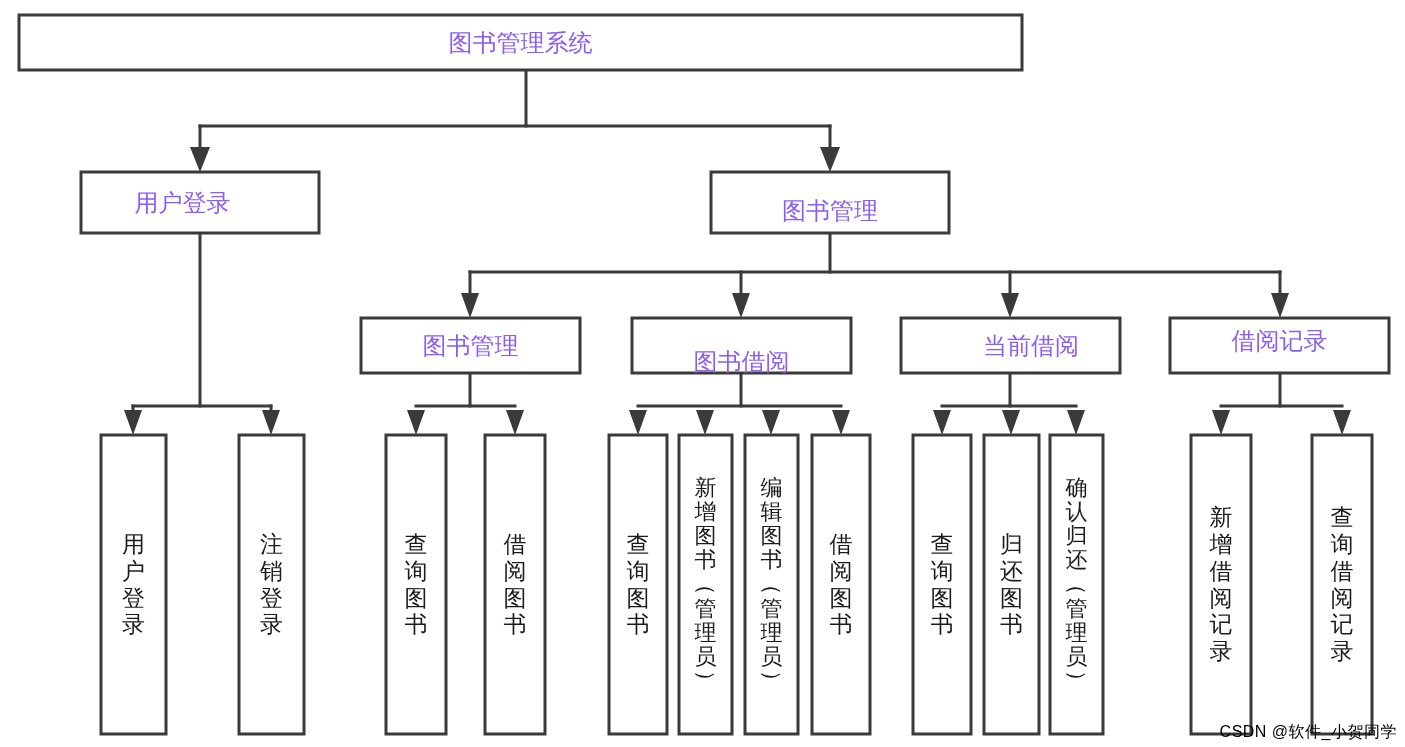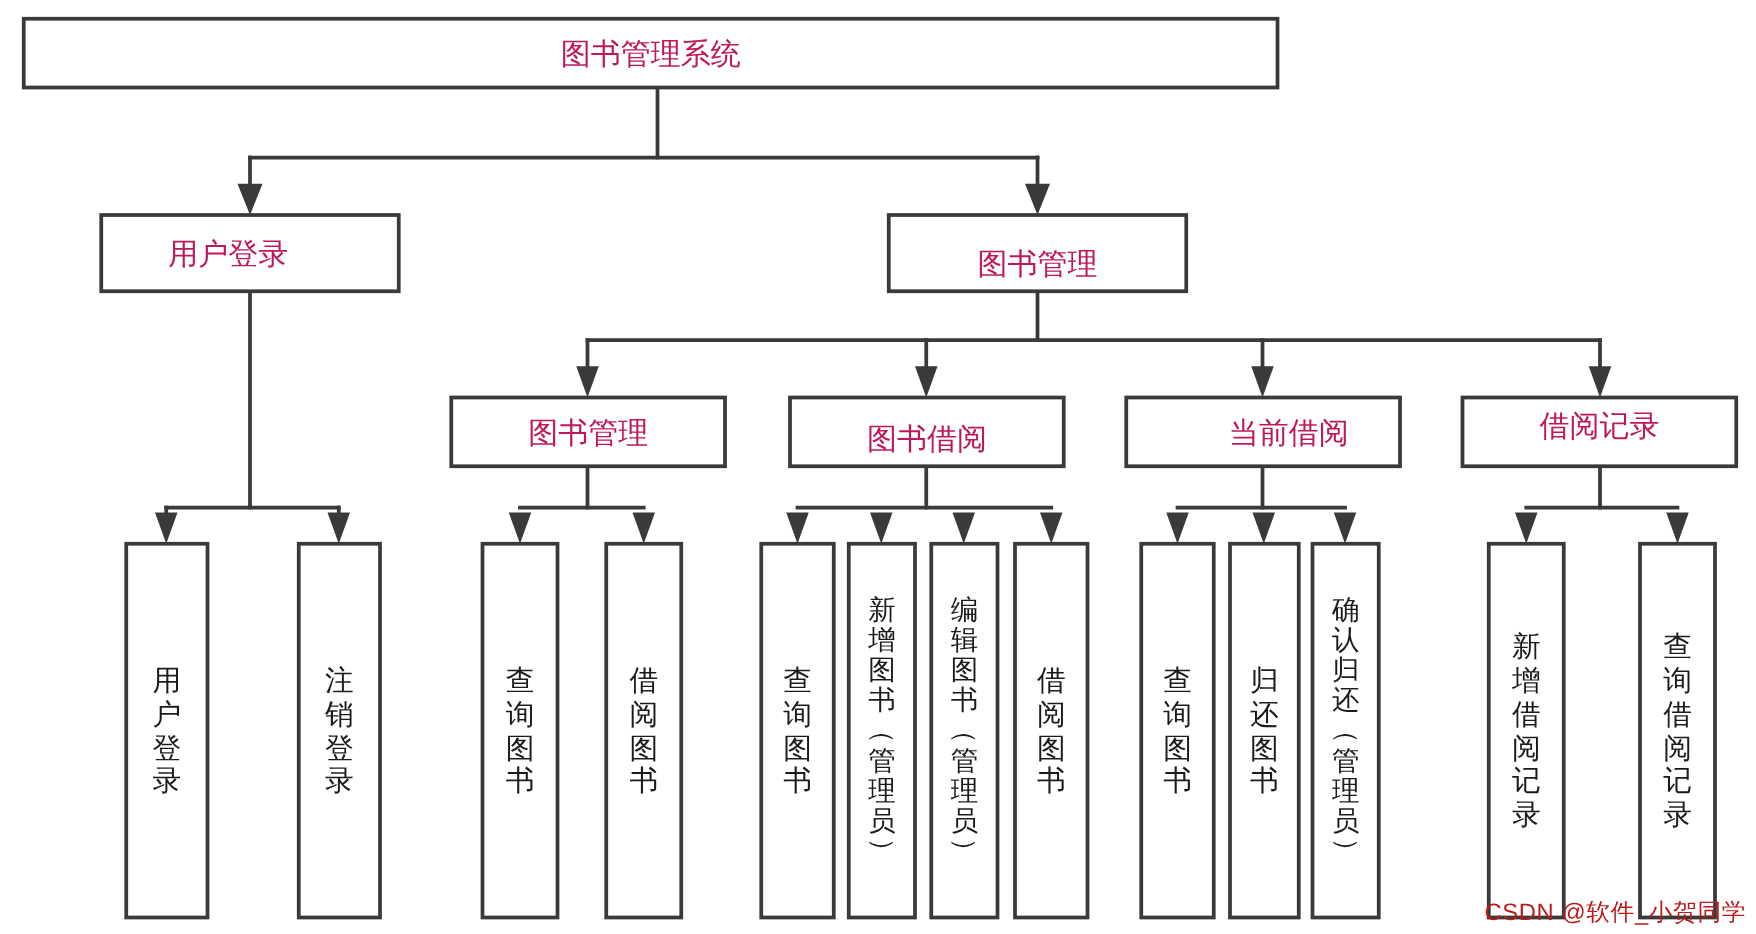--- a/index.html
+++ b/index.html
@@ -38,22 +38,22 @@
   }
   .arrow-head {
     fill: #3a3a3a;
     stroke: none;
   }
   .watermark-text {
     position: absolute;
     right: 8px;
     bottom: 4px;
     font-family: "Liberation Sans", "DejaVu Sans", sans-serif;
-    font-size: 19px;
-    color: #b91c1c;
+    font-size: 16px;
+    color: #000000;
     white-space: nowrap;
     letter-spacing: 0.5px;
     user-select: none;
   }
   .vlabel-wrap {
     position: absolute;
     display: flex;
     flex-direction: column;
     align-items: center;
     justify-content: center;
@@ -69,21 +69,21 @@
   }
   .vlabel-wrap span.paren {
     transform: rotate(90deg);
     display: block;
   }
   .hlabel-wrap {
     position: absolute;
     display: flex;
     align-items: center;
     justify-content: center;
-    color: #be185d;
+    color: #8b5cf6;
     font-size: 24px;
     font-family: "Liberation Sans", "DejaVu Sans", sans-serif;
     pointer-events: none;
   }
 </style>
 </head>
 <body>
 
 <div id="diagram-root">
 
@@ -182,21 +182,21 @@
   </div>
 
   <div class="hlabel-wrap" style="left:711px; top:172px; width:238px; height:77px;">
     <span>图书管理</span>
   </div>
 
   <div class="hlabel-wrap" style="left:361px; top:318px; width:219px; height:55px;">
     <span>图书管理</span>
   </div>
 
-  <div class="hlabel-wrap" style="left:632px; top:323px; width:219px; height:55px;">
+  <div class="hlabel-wrap" style="left:632px; top:334px; width:219px; height:55px;">
     <span>图书借阅</span>
   </div>
 
   <div class="hlabel-wrap" style="left:901px; top:318px; width:260px; height:55px;align-items:center;">
     <span>当前借阅</span>
   </div>
 
   <div class="hlabel-wrap" style="left:1170px; top:318px; width:219px; height:45px;">
     <span>借阅记录</span>
   </div>

